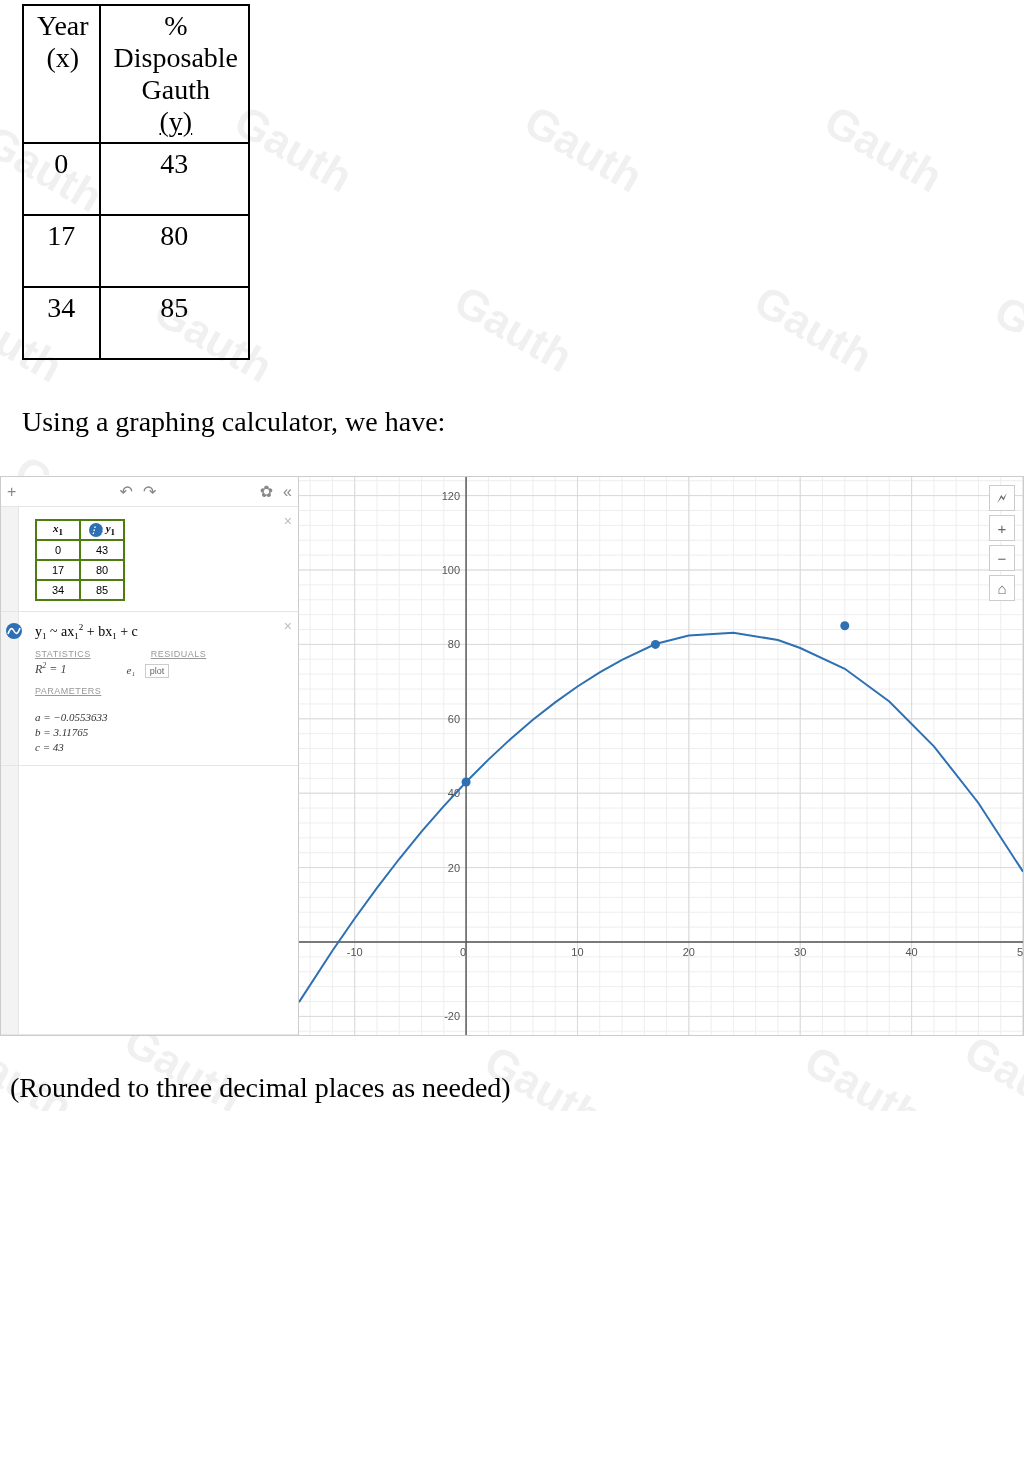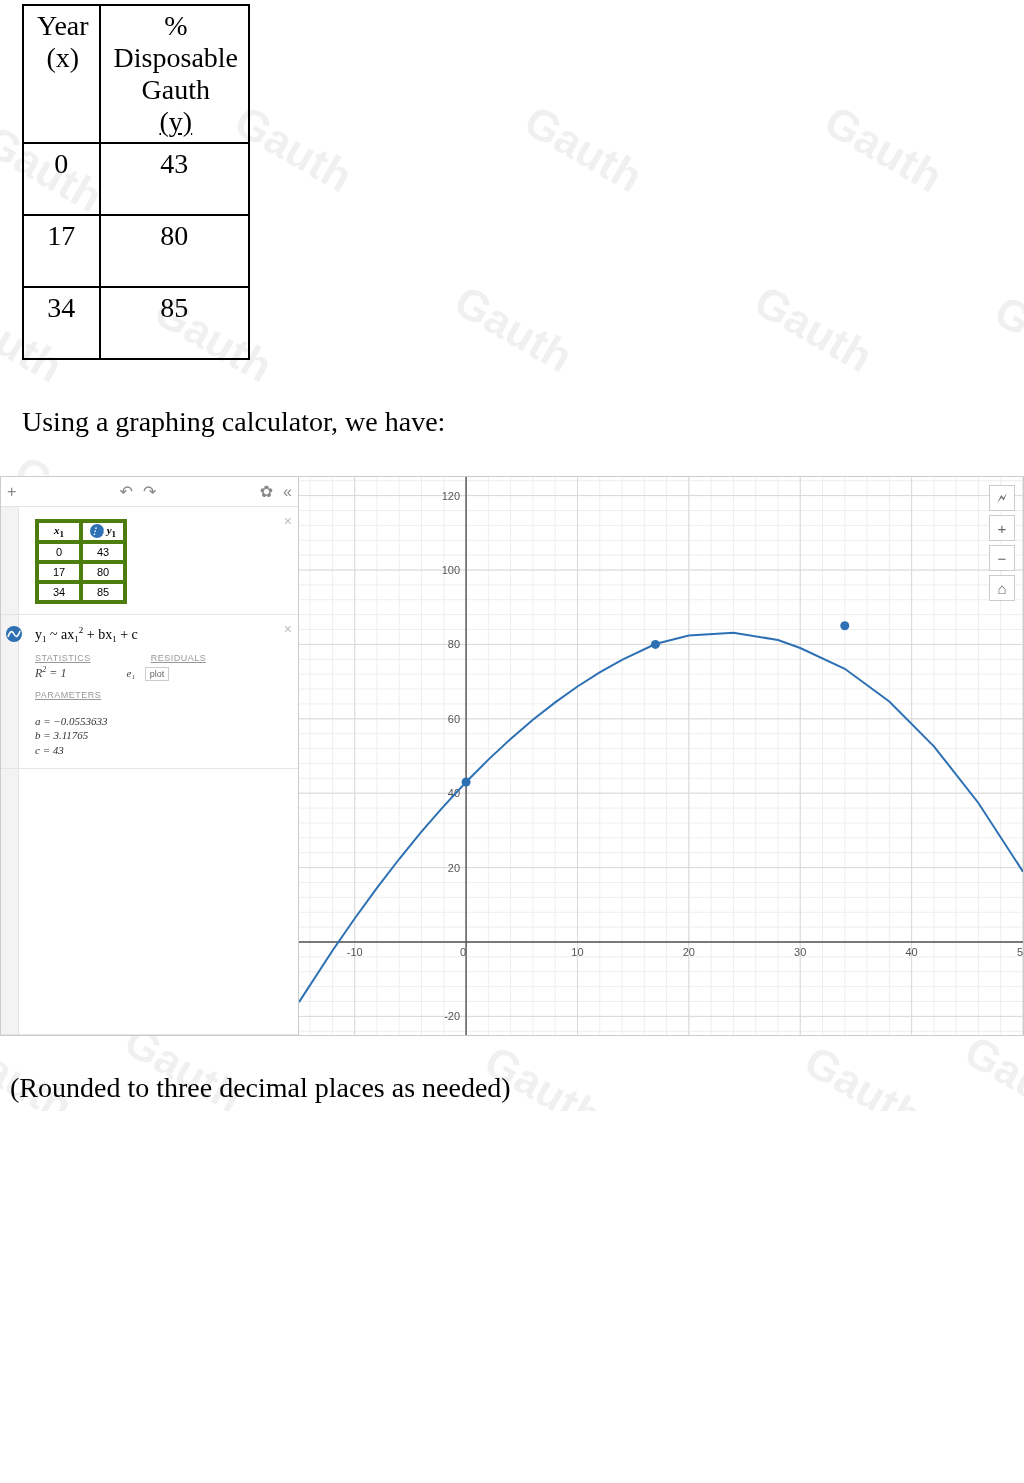--- a/index.html
+++ b/index.html
@@ -96,21 +96,21 @@
     border-right: 1px solid #e5e5e5;
   }
   .expr-close {
     position: absolute; right: 6px; top: 6px;
     color: #bbb; font-size: 14px;
   }
 
   
   .mini-table { border-collapse: collapse; margin-top: 2px; }
   .mini-table th, .mini-table td {
-    border: 4px solid #4d7c0f;
+    border: 2px solid #4d7c0f;
     width: 44px; height: 20px;
     font-size: 11px;
     text-align: center;
     font-family: "Times New Roman", serif;
     font-style: italic;
   }
   .mini-table td { font-style: normal; font-family: Arial, sans-serif; }
   .mini-table th.y1 { position: relative; }
   .y1-circle {
     display: inline-block; width: 14px; height: 14px;
@@ -298,21 +298,21 @@
               <path d="M3 12 Q6 3 9 9 T15 6" stroke="#fff" stroke-width="1.6" fill="none"></path>
             </svg>
       </span>
       <div class="reg-eq">
         y<sub>1</sub> ~ ax<sub>1</sub><sup>2</sup> + bx<sub>1</sub> + c
       </div>
       <div class="stats-row">
         <span class="lbl">STATISTICS</span>
         <span class="lbl">RESIDUALS</span>
       </div>
-      <div style="display:flex; align-items:flex-start; gap:60px; margin-top:2px;">
+      <div style="display:flex; align-items:flex-end; gap:60px; margin-top:2px;">
         <span class="r2">R<sup>2</sup> = 1</span>
         <span>
           <span class="r2" style="font-size:11px">e₁</span>
           <span class="plot-btn">plot</span>
         </span>
       </div>
       <div class="stats-row" style="margin-top:9px;">
         <span class="lbl">PARAMETERS</span>
       </div>
       <div class="param-list">

